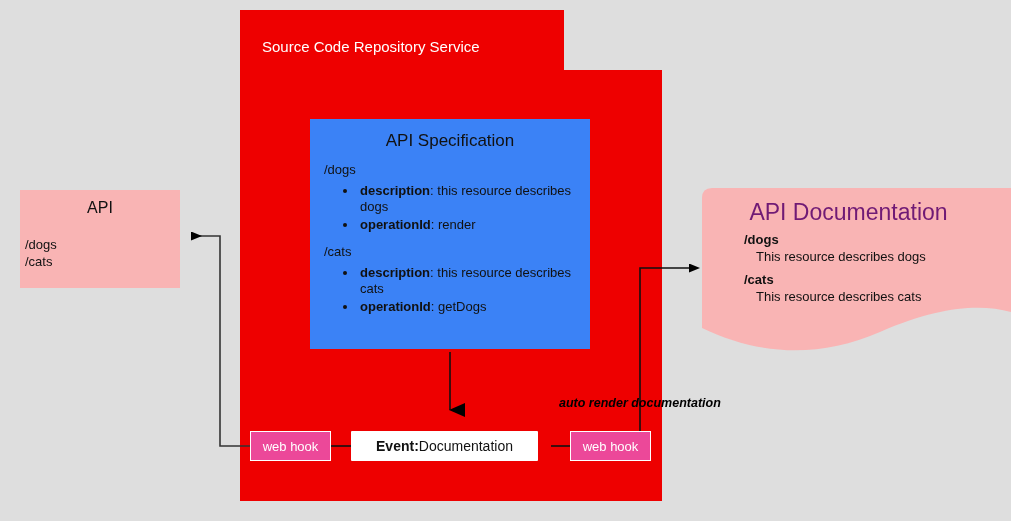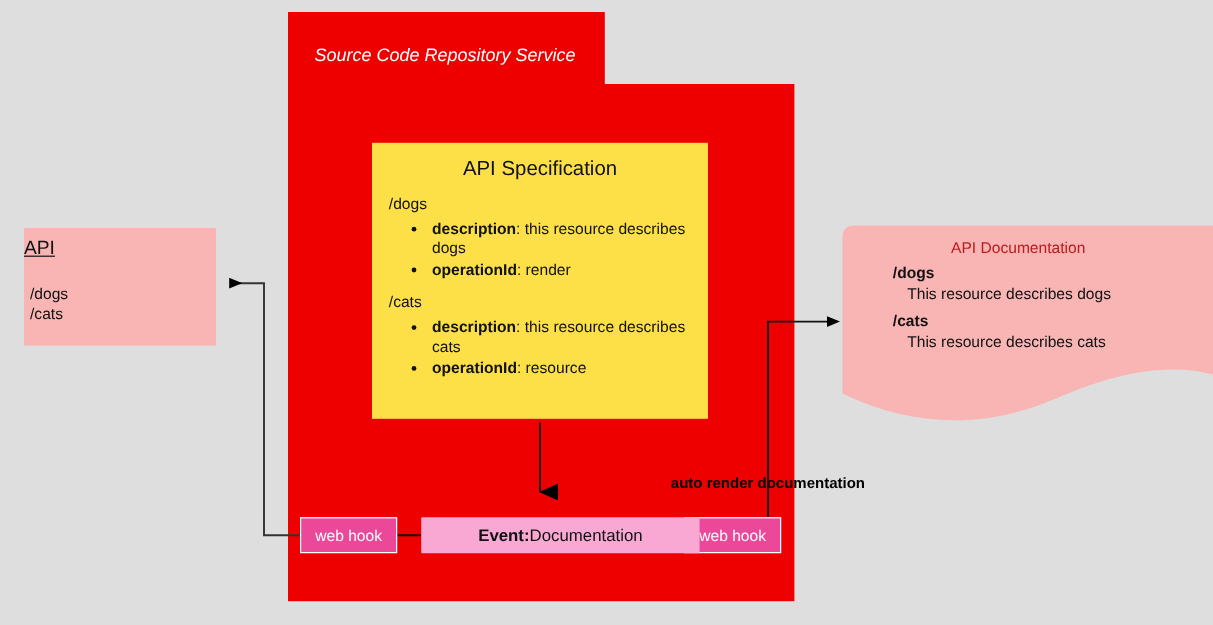--- a/index.html
+++ b/index.html
@@ -17,24 +17,23 @@
     position: relative;
     width: 1011px;
     height: 521px;
   }
 
   
   .repo-header {
     position: absolute;
     left: 240px;
     top: 10px;
-    width: 264px;
+    width: 324px;
     height: 62px;
     background: #ee0000;
-    font-style: italic;
   }
   .repo-header-title {
     position: absolute;
     left: 22px;
     top: 28px;
     font-size: 15px;
     color: #ffffff;
     white-space: nowrap;
   }
   .repo-body {
@@ -46,21 +45,21 @@
     background: #ee0000;
   }
 
   
   .spec-box {
     position: absolute;
     left: 310px;
     top: 119px;
     width: 280px;
     height: 230px;
-    background: #fde047;
+    background: #3b82f6;
   }
   .spec-title {
     text-align: center;
     font-size: 17px;
     color: #111111;
     margin-top: 12px;
   }
   .spec-path {
     font-size: 13px;
     color: #111111;
@@ -83,25 +82,24 @@
   
   .api-box {
     position: absolute;
     left: 20px;
     top: 190px;
     width: 160px;
     height: 98px;
     background: #f9b4b4;
   }
   .api-title {
-    text-align: left;
+    text-align: center;
     font-size: 16px;
     color: #111111;
     margin-top: 9px;
-    text-decoration: underline;
   }
   .api-line {
     font-size: 13px;
     color: #111111;
     margin-left: 5px;
     line-height: 17px;
   }
   .api-line.first { margin-top: 19px; }
 
   
@@ -116,22 +114,22 @@
     position: absolute;
     left: 0; top: 0;
   }
   .doc-content {
     position: absolute;
     left: 0; top: 0;
     width: 311px;
   }
   .doc-title {
     text-align: center;
-    font-size: 13px;
-    color: #b91c1c;
+    font-size: 23px;
+    color: #701a75;
     margin-top: 13px;
     padding-right: 14px;
   }
   .doc-path {
     font-size: 13px;
     font-weight: bold;
     color: #111111;
     margin-left: 44px;
     margin-top: 5px;
     line-height: 17px;
@@ -156,42 +154,42 @@
     box-sizing: border-box;
   }
   .webhook-left  { left: 250px; top: 431px; width: 81px; height: 30px; }
   .webhook-right { left: 570px; top: 431px; width: 81px; height: 30px; }
 
   
   .event-pill {
     position: absolute;
     left: 351px;
     top: 431px;
-    width: 232px;
+    width: 187px;
     height: 30px;
-    background: #f9a8d4;
+    background: #ffffff;
     border-radius: 1px;
     display: flex;
     align-items: center;
     justify-content: center;
     font-size: 14px;
     color: #111111;
     box-sizing: border-box;
   }
 
   
   .conn-label {
     position: absolute;
     font-size: 12.5px;
     font-weight: bold;
     color: #000000;
     white-space: nowrap;
   }
   .label-left  { left: 120px; top: 396px; }
-  .label-right { left: 559px; top: 396px; }
+  .label-right { left: 559px; top: 396px; font-style: italic; }
 
   
   #connectors {
     position: absolute;
     left: 0; top: 0;
     pointer-events: none;
   }
 </style>
 </head>
 <body>
@@ -214,21 +212,21 @@
 
     <div class="spec-path">/dogs</div>
     <ul class="spec-list">
       <li><b>description</b><span>: </span><span>this resource describes dogs</span></li>
       <li><b>operationId</b><span>: </span><span>render</span></li>
     </ul>
 
     <div class="spec-path">/cats</div>
     <ul class="spec-list">
       <li><b>description</b><span>: </span><span>this resource describes cats</span></li>
-      <li><b>operationId</b><span>: </span><span>resource</span></li>
+      <li><b>operationId</b><span>: </span><span>getDogs</span></li>
     </ul>
   </div>
 
   <div class="doc-wrap">
     <svg width="311" height="170">
       <path d="M 12 2 Q 2 2 2 12 L 2 142
                C 60 170, 120 172, 180 146
                C 240 120, 280 118, 311 126
                L 311 2 Z" fill="#f9b4b4"></path>
     </svg>

